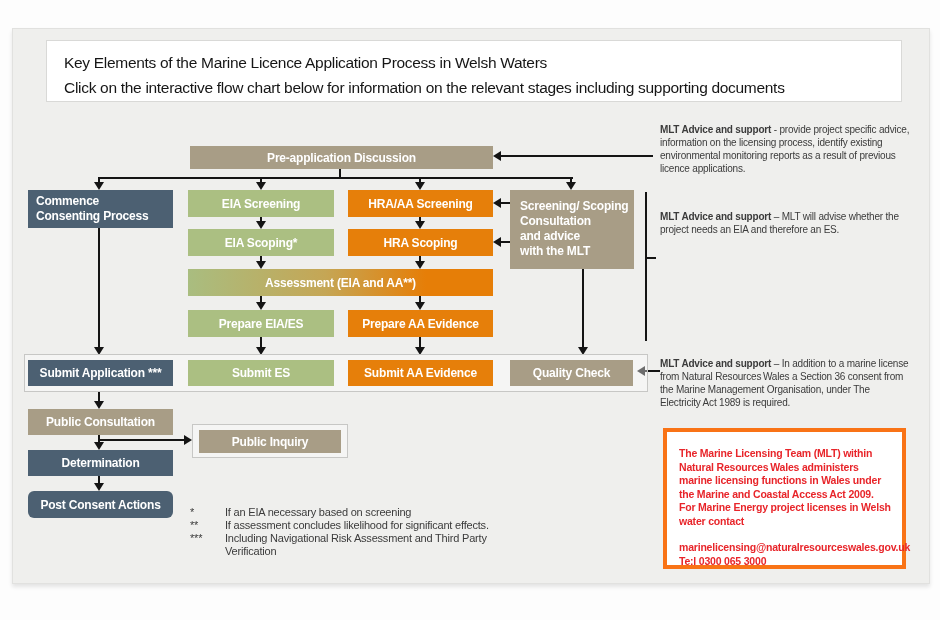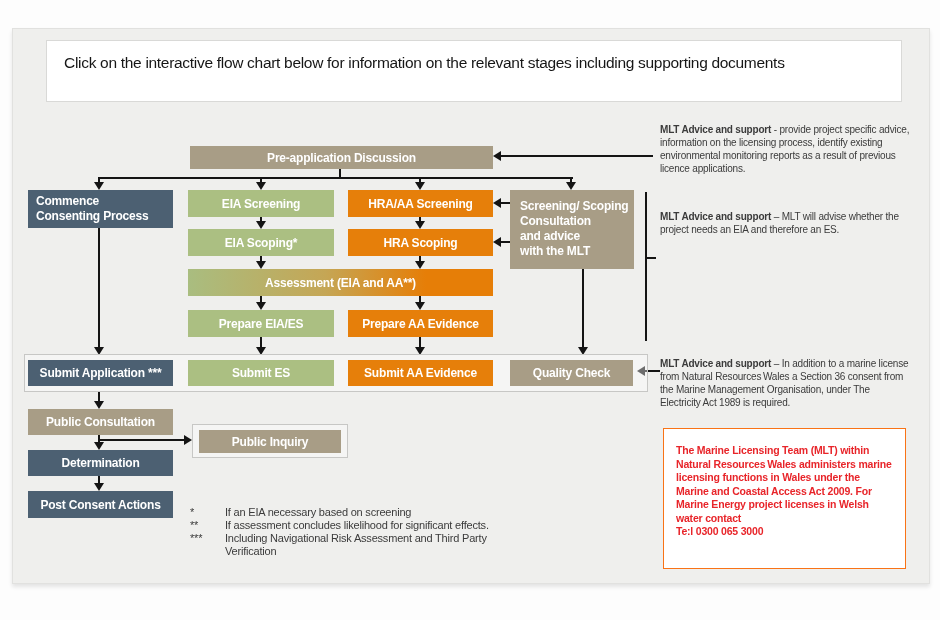--- a/index.html
+++ b/index.html
@@ -20,31 +20,32 @@
   .ah{position:absolute;width:0;height:0;}
   .ah-down{border-left:5px solid transparent;border-right:5px solid transparent;border-top:8px solid #141414;}
   .ah-left{border-top:5px solid transparent;border-bottom:5px solid transparent;border-right:8px solid #141414;}
   .ah-right{border-top:5px solid transparent;border-bottom:5px solid transparent;border-left:8px solid #141414;}
   .annot{position:absolute;left:660px;width:250px;font-size:10px;line-height:13px;color:#3b3b3b;letter-spacing:-0.2px;}
   .annot .b{font-weight:bold;}
   .fnotes{position:absolute;left:190px;top:506px;width:310px;font-size:11px;line-height:12.5px;color:#3b3b3b;letter-spacing:-0.2px;}
   .fnote{display:flex;margin-bottom:0.5px;}
   .fnote .mk{width:35px;flex:none;}
   .fnote .tx{width:265px;}
-  .contact{position:absolute;left:663px;top:428px;width:243px;height:141px;background:#ffffff;border:1px solid #f97316;box-sizing:border-box;padding:15px 11px 0 12px;color:#e8252a;font-size:10.5px;line-height:13.5px;font-weight:bold;letter-spacing:-0.2px;}
+  .contact{position:absolute;left:663px;top:428px;width:243px;height:141px;background:#ffffff;border:4px solid #f97316;box-sizing:border-box;padding:15px 11px 0 12px;color:#e8252a;font-size:10.5px;line-height:13.5px;font-weight:bold;letter-spacing:-0.2px;}
   .contact .email{margin-top:13px;white-space:nowrap;}
   .contact .phone{white-space:nowrap;}
 </style>
 </head>
 <body>
 
 <div id="stage">
   <div class="panel"></div>
 
   <div class="titlebox">
+    <div>Key Elements of the Marine Licence Application Process in Welsh Waters</div>
     <div>Click on the interactive flow chart below for information on the relevant stages including supporting documents</div>
   </div>
 
   <div class="ln" style="left:501px;top:155px;width:152px;height:2px;"></div>
   <div class="ah ah-left" style="left:493px;top:151px;"></div>
 
   <div class="ln" style="left:339px;top:168px;width:2px;height:10px;"></div>
   <div class="ln" style="left:98px;top:177px;width:475px;height:2px;"></div>
 
   <div class="ln" style="left:98px;top:178px;width:2px;height:5px;"></div>
@@ -130,21 +131,21 @@
   <div class="node green ctr" style="left:188px;top:360px;width:146px;height:26px;">Submit ES</div>
   <div class="node orange ctr" style="left:348px;top:360px;width:145px;height:26px;">Submit AA Evidence</div>
   <div class="node tan ctr" style="left:510px;top:360px;width:123px;height:26px;">Quality Check</div>
 
   <div class="node tan ctr" style="left:28px;top:409px;width:145px;height:26px;">Public Consultation</div>
 
   <div class="frame" style="left:192px;top:424px;width:156px;height:34px;"></div>
   <div class="node tan ctr" style="left:199px;top:430px;width:142px;height:23px;">Public Inquiry</div>
 
   <div class="node slate ctr" style="left:28px;top:450px;width:145px;height:26px;">Determination</div>
-  <div class="node slate ctr" style="left:28px;top:491px;width:145px;height:27px;">Post Consent Actions</div>
+  <div class="node slate ctr" style="left:28px;top:491px;width:145px;height:27px;border-radius:6px;">Post Consent Actions</div>
 
   <div class="fnotes">
     <div class="fnote">
       <span class="mk">*</span>
       <span class="tx">If an EIA necessary based on screening</span>
     </div>
     <div class="fnote">
       <span class="mk">**</span>
       <span class="tx">If assessment concludes likelihood for significant effects.</span>
     </div>
@@ -159,15 +160,16 @@
   </div>
   <div class="annot" style="top:210px;">
     <span class="b">MLT Advice and support</span><span> – MLT will advise whether the project needs an EIA and therefore an ES.</span>
   </div>
   <div class="annot" style="top:357px;">
     <span class="b">MLT Advice and support</span><span> – In addition to a marine license from Natural Resources Wales a Section 36 consent from the Marine Management Organisation, under The Electricity Act 1989 is required.</span>
   </div>
 
   <div class="contact">
     <div>The Marine Licensing Team (MLT) within Natural Resources Wales administers marine licensing functions in Wales under the Marine and Coastal Access Act 2009. For Marine Energy project licenses in Welsh water contact</div>
+    <div class="email">marinelicensing@naturalresourceswales.gov.uk</div>
     <div class="phone">Te:l 0300 065 3000</div>
   </div>
 </div>
 
 </body></html>

